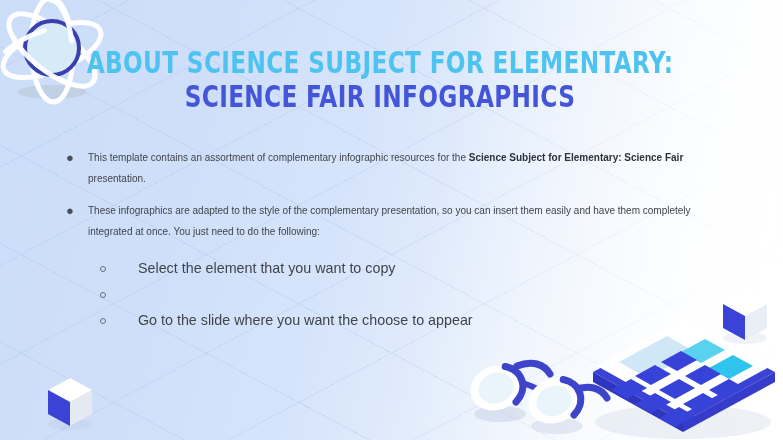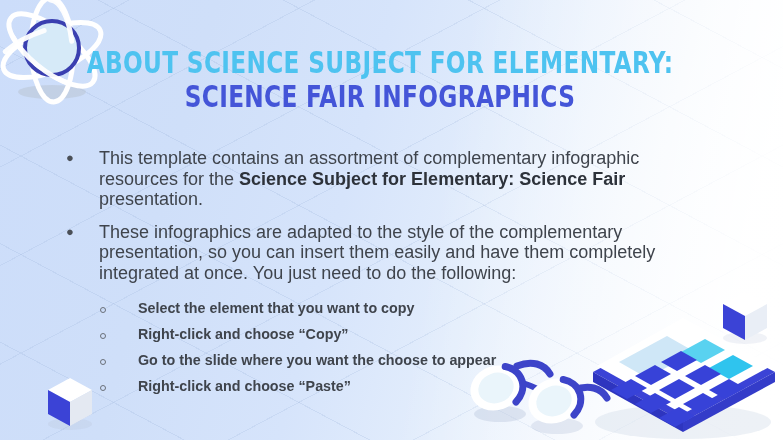--- a/index.html
+++ b/index.html
@@ -96,40 +96,38 @@
     flex: 0 0 auto;
     width: 22px;
     font-size: 13px;
     line-height: 20px;
     color: #4a4f57;
     text-align: left;
     padding-left: 4px;
   }
   .bullet-text {
     flex: 1 1 auto;
-    font-size: 18px;
+    font-size: 10px;
     line-height: 20.5px;
     color: #3f444c;
-    margin-left: 11px;
   }
   .bullet-text b {
     font-weight: bold;
     color: #2d323a;
   }
 
   
   #sub-list {
     margin-top: 14px;
     margin-left: 38px;
   }
   .sub-row {
     display: flex;
-    align-items: flex-start;
+    align-items: center;
     margin-bottom: 3px;
-    font-weight: bold;
   }
   .sub-marker {
     flex: 0 0 auto;
     width: 38px;
     line-height: 22px;
     color: #5a6069;
     font-size: 11px;
     padding-top: 1px;
   }
   .sub-marker .ring {
@@ -200,32 +198,27 @@
 
     <div id="sub-list">
 
       <div class="sub-row">
         <span class="sub-marker"><span class="ring"></span></span>
         <span class="sub-text">Select the element that you want to copy</span>
       </div>
 
       <div class="sub-row">
         <span class="sub-marker"><span class="ring"></span></span>
-        <span class="sub-text">Right-click and choose “Copy”</span>
       </div>
 
       <div class="sub-row">
         <span class="sub-marker"><span class="ring"></span></span>
         <span class="sub-text">Go to the slide where you want the choose to appear</span>
       </div>
 
-      <div class="sub-row">
-        <span class="sub-marker"><span class="ring"></span></span>
-        <span class="sub-text">Right-click and choose “Paste”</span>
-      </div>
 
     </div>
   </div>
 
   <div class="deco" id="glasses">
     <svg viewBox="0 0 150 102" width="150" height="102">
       <ellipse cx="38" cy="76" rx="26" ry="8" fill="#b9c6dc" opacity="0.40"></ellipse>
       <ellipse cx="95" cy="88" rx="26" ry="8" fill="#b9c6dc" opacity="0.35"></ellipse>
 
       <path d="M 55 28 C 70 22 82 26 88 36" fill="none" stroke="#3d44c9" stroke-width="7" stroke-linecap="round"></path>

